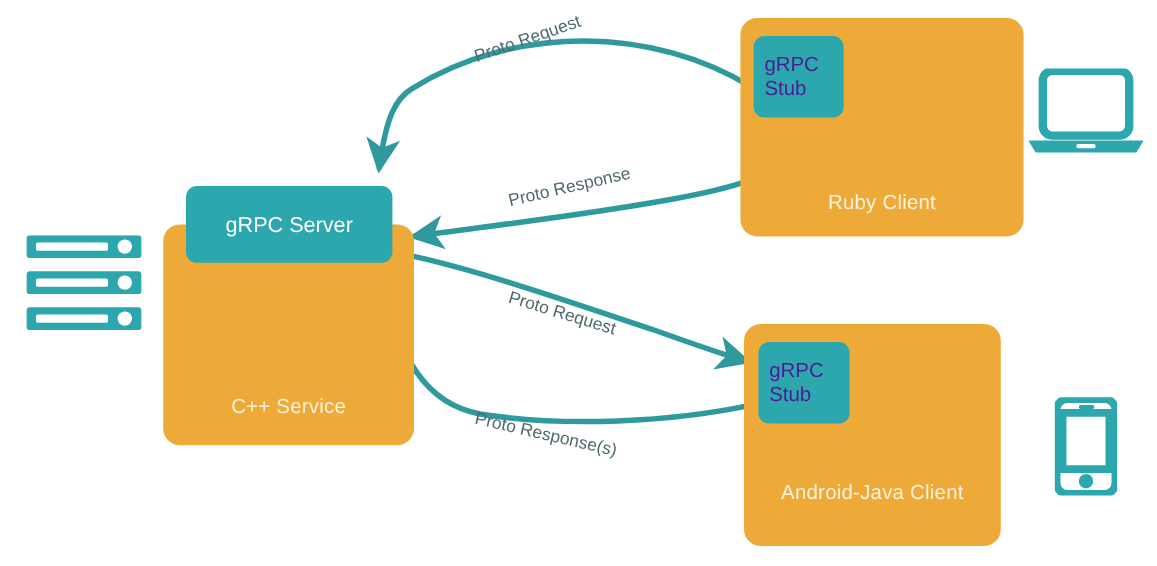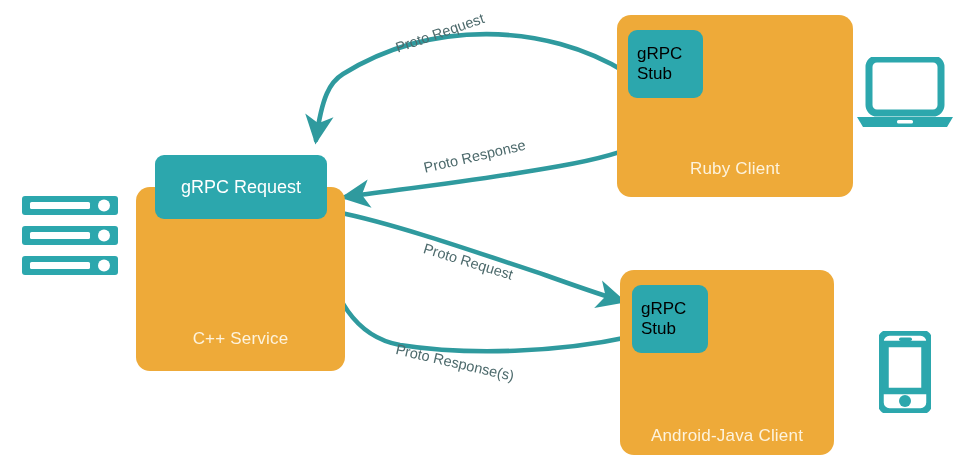--- a/index.html
+++ b/index.html
@@ -37,21 +37,21 @@
     text-align: center;
     color: #fdf3dd;
     font-size: 17px;
     letter-spacing: 0.2px;
   }
   .stub-box {
     position: absolute;
     box-sizing: border-box;
     border-radius: 9px;
     background: #2ca7ad;
-    color: #000000;
+    color: #4c1d95;
     display: flex;
     align-items: center;
     justify-content: flex-start;
     padding-left: 9px;
     font-size: 17px;
     line-height: 20px;
   }
   .server-box {
     position: absolute;
     box-sizing: border-box;
@@ -100,35 +100,35 @@
   <div class="edge-label" style="left:424px; top:160px; transform: rotate(-13deg);">Proto Response</div>
 
   <div class="edge-label" style="left:424px; top:240px; transform: rotate(17deg);">Proto Request</div>
 
   <div class="edge-label" style="left:396px; top:341px; transform: rotate(13deg);">Proto Response(s)</div>
 
   <div class="node-box" style="left:136px; top:143px; width:209px; height:184px;margin-top:44px;">
     <div class="node-caption" style="bottom:22px;">C++ Service</div>
   </div>
   <div class="server-box" style="left:155px; top:155px; width:172px; height:64px;">
-    <span>gRPC Request</span>
+    <span>gRPC Server</span>
   </div>
 
   <div class="node-box" style="left:617px; top:15px; width:236px; height:182px;">
     <div class="node-caption" style="bottom:18px;">Ruby Client</div>
   </div>
   <div class="stub-box" style="left:628px; top:30px; width:75px; height:68px;">
     <span>
       <span>gRPC</span><br>
       <span>Stub</span>
     </span>
   </div>
 
   <div class="node-box" style="left:620px; top:270px; width:214px; height:185px;">
-    <div class="node-caption" style="bottom:9px;">Android-Java Client</div>
+    <div class="node-caption" style="bottom:34px;">Android-Java Client</div>
   </div>
   <div class="stub-box" style="left:632px; top:285px; width:76px; height:68px;">
     <span>
       <span>gRPC</span><br>
       <span>Stub</span>
     </span>
   </div>
 
   <div class="icon-wrap" style="left:22px; top:196px; width:96px; height:80px;">
     <svg width="96" height="80" viewBox="0 0 96 80">

